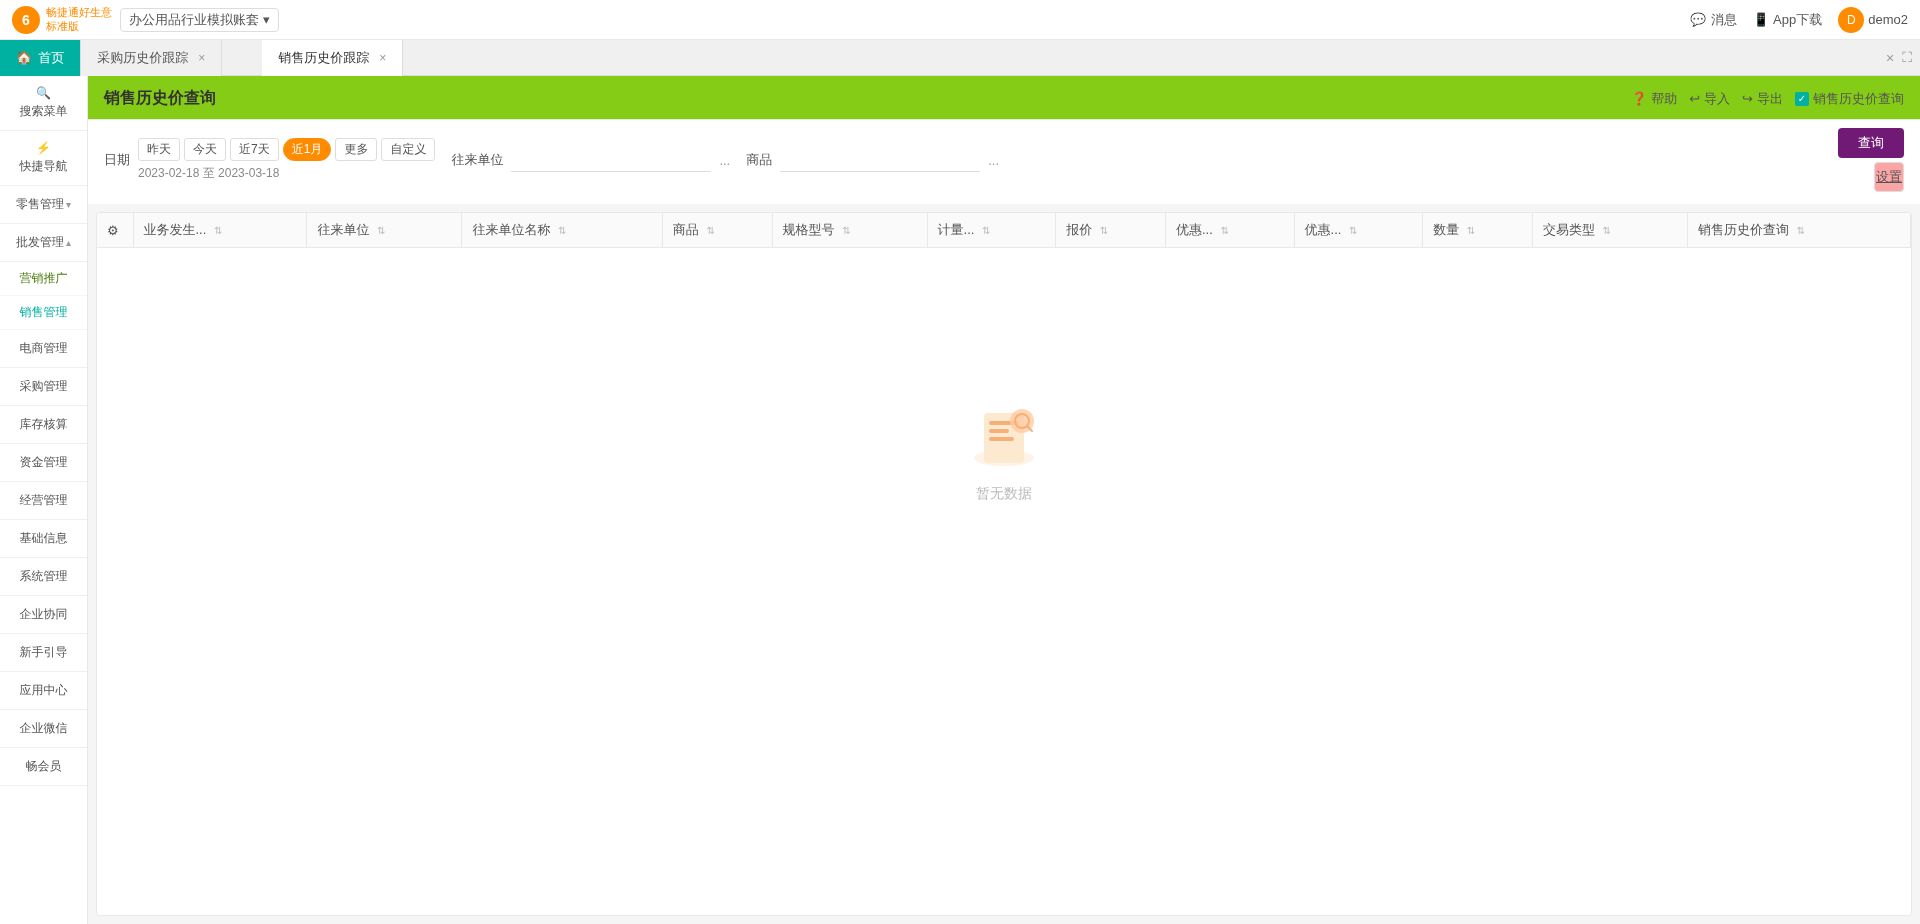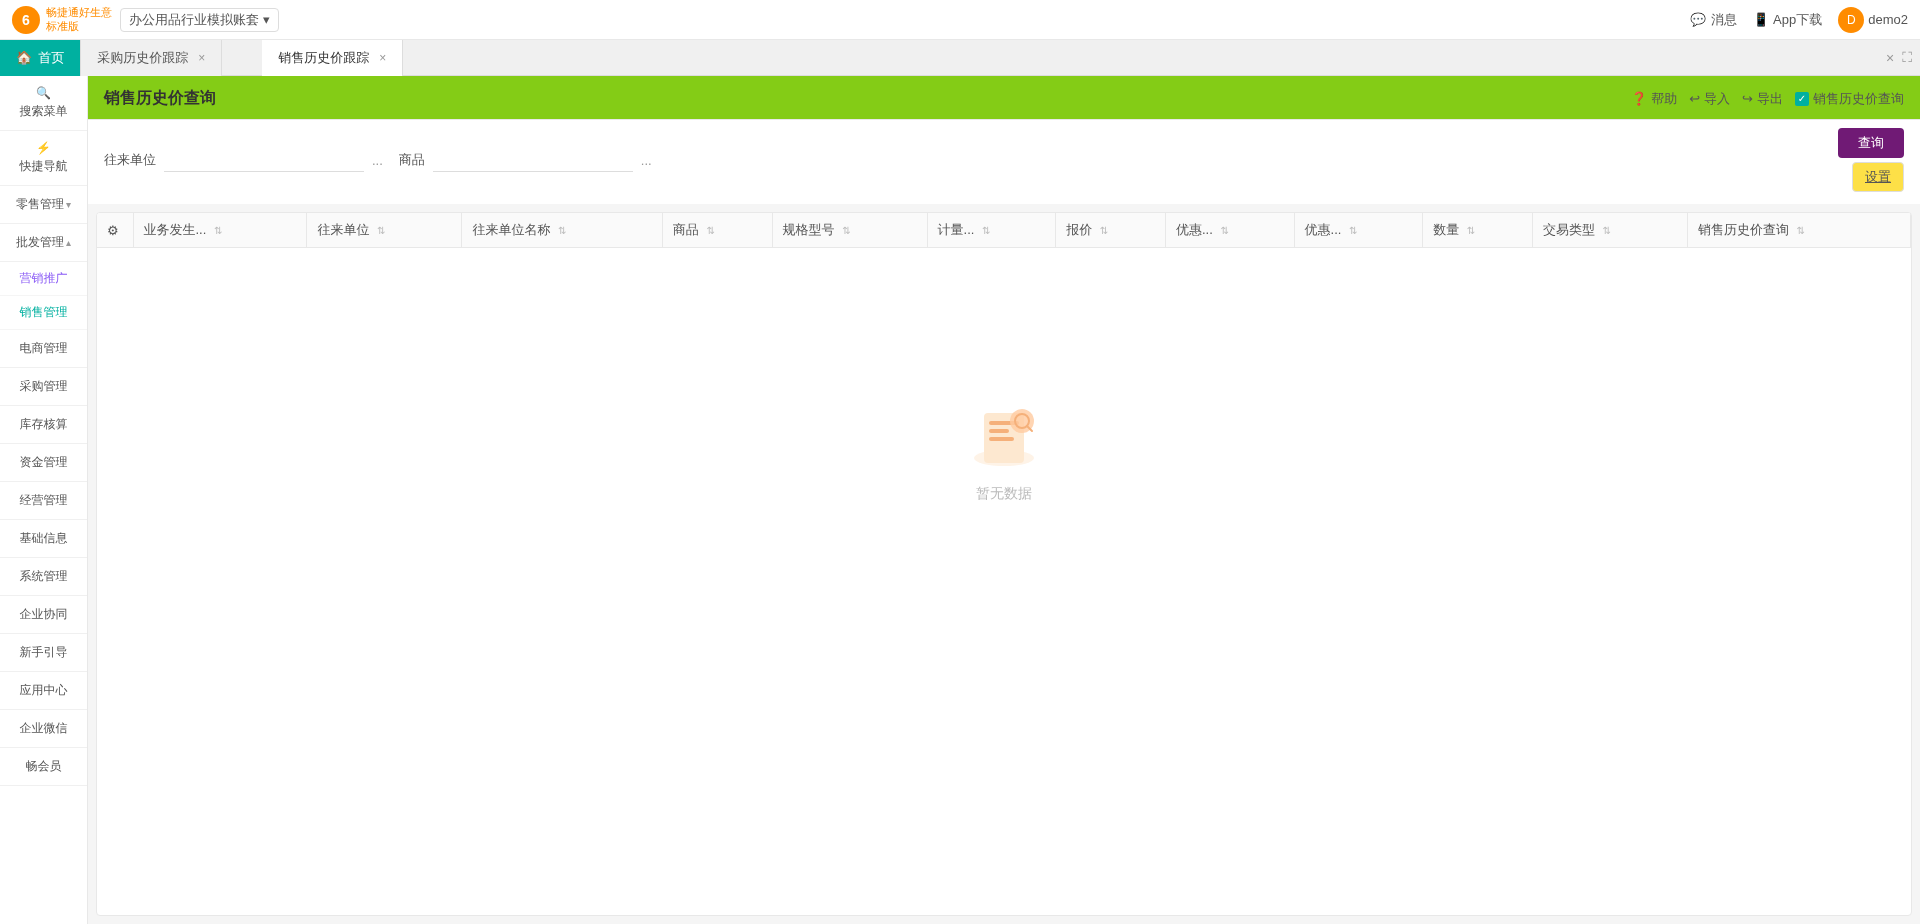--- a/index.html
+++ b/index.html
@@ -82,21 +82,21 @@
       font-size: 12px;
       color: #555;
       display: flex;
       flex-direction: column;
       align-items: center;
       gap: 3px;
       border-bottom: 1px solid #f0f0f0;
     }
     .sidebar-item.has-submenu { display: flex; flex-direction: row; align-items: center; justify-content: center; gap: 2px; padding: 10px 2px; }
     .sidebar-item .arrow { font-size: 10px; color: #999; }
-    .sub-item { padding: 8px 4px; text-align: center; cursor: pointer; font-size: 12px; color: #8b5cf6; display: flex; align-items: center; justify-content: center; gap: 2px; border-bottom: 1px solid #f5f5f5; }
+    .sub-item { padding: 8px 4px; text-align: center; cursor: pointer; font-size: 12px; color: #4d7c0f; display: flex; align-items: center; justify-content: center; gap: 2px; border-bottom: 1px solid #f5f5f5; }
     .sub-item.active { color: #00b0a0; font-weight: 500; }
 
     
     .content-area {
       flex: 1;
       display: flex;
       flex-direction: column;
       overflow: hidden;
       background: #f5f5f5;
     }
@@ -133,21 +133,21 @@
     .filter-group { display: flex; align-items: center; gap: 8px; }
     .filter-label { color: #555; font-size: 13px; white-space: nowrap; }
     .date-filters { display: flex; align-items: flex-start; flex-direction: column; gap: 2px; }
     .date-btns { display: flex; align-items: center; gap: 4px; }
     .date-btn { padding: 2px 8px; border: 1px solid #ddd; border-radius: 3px; cursor: pointer; font-size: 12px; color: #555; background: #fff; }
     .date-btn.active { background: #ff8c00; color: white; border-color: #ff8c00; border-radius: 12px; }
     .date-range { font-size: 12px; color: #888; margin-top: 2px; }
     .filter-input { border: none; border-bottom: 1px solid #ddd; padding: 4px 8px; font-size: 13px; color: #333; width: 200px; outline: none; background: transparent; }
     .filter-input-dots { color: #999; font-size: 13px; cursor: pointer; }
     .query-btn { background: #701a75; color: white; border: none; border-radius: 4px; padding: 6px 20px; font-size: 13px; cursor: pointer; }
-    .settings-btn { background: #fde047; color: #555; border: 1px solid #ddd; border-radius: 4px; padding: 5px 12px; font-size: 13px; cursor: pointer; text-decoration: underline; }
+    .settings-btn { background: #fca5a5; color: #555; border: 1px solid #ddd; border-radius: 4px; padding: 5px 1px; font-size: 13px; cursor: pointer; text-decoration: underline; }
     .filter-right { margin-left: auto; display: flex; flex-direction: column; gap: 4px; align-items: flex-end; }
 
     
     .table-container {
       flex: 1;
       background: #fff;
       margin: 8px;
       border-radius: 4px;
       overflow: auto;
       border: 1px solid #e8e8e8;
@@ -319,20 +319,34 @@
           </div>
           <label class="checkbox-label">
             <div class="checkbox-checked">✓</div>
             <span>销售历史价查询</span>
           </label>
         </div>
       </div>
     </div>
 
     <div class="filter-bar">
+      <div class="filter-group">
+        <span class="filter-label">日期</span>
+        <div class="date-filters">
+          <div class="date-btns">
+            <button class="date-btn">昨天</button>
+            <button class="date-btn">今天</button>
+            <button class="date-btn">近7天</button>
+            <button class="date-btn active">近1月</button>
+            <button class="date-btn">更多</button>
+            <button class="date-btn">自定义</button>
+          </div>
+          <div class="date-range">2023-02-18 至 2023-03-18</div>
+        </div>
+      </div>
 
       <div class="filter-group">
         <span class="filter-label">往来单位</span>
         <input class="filter-input" type="text" style="">
         <span class="filter-input-dots">...</span>
       </div>
 
       <div class="filter-group">
         <span class="filter-label">商品</span>
         <input class="filter-input" type="text" style="">

